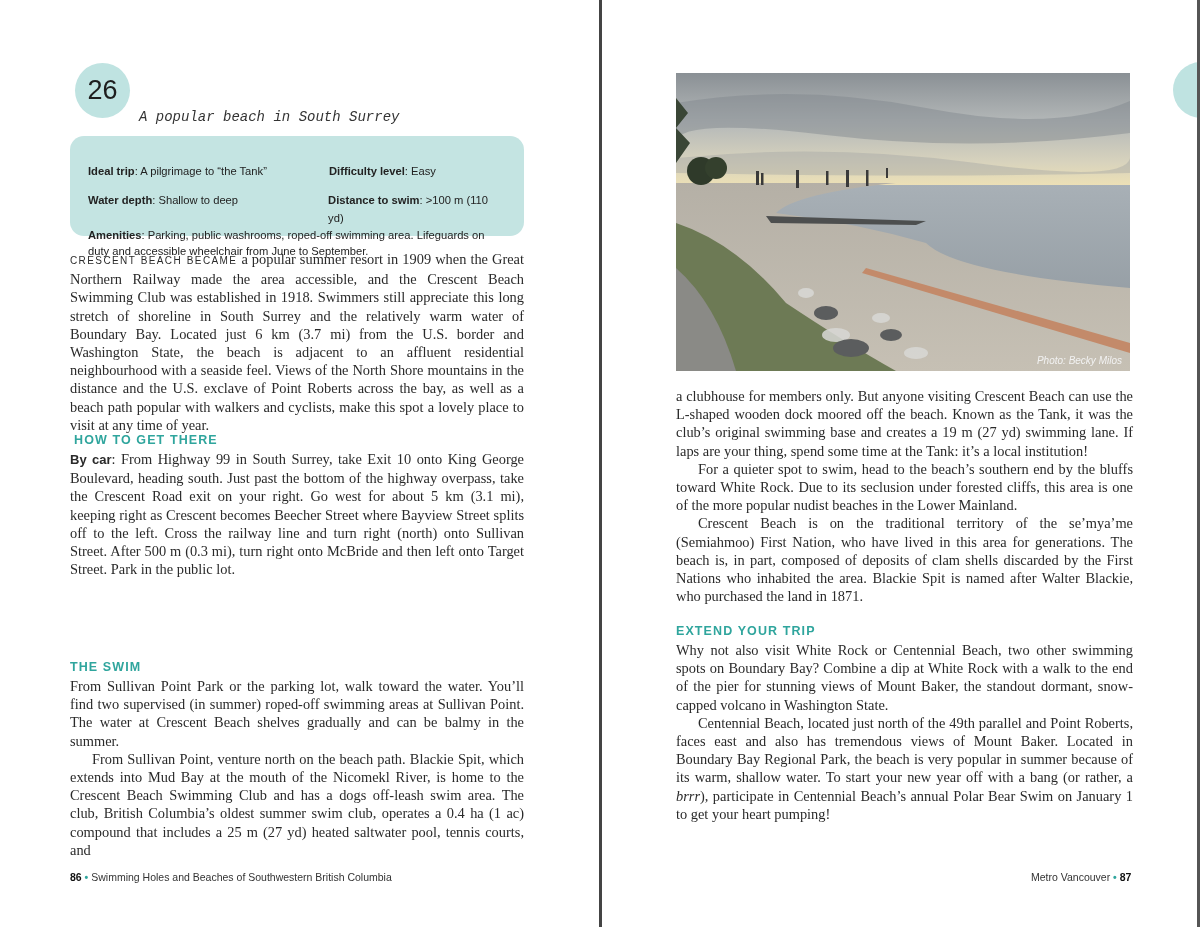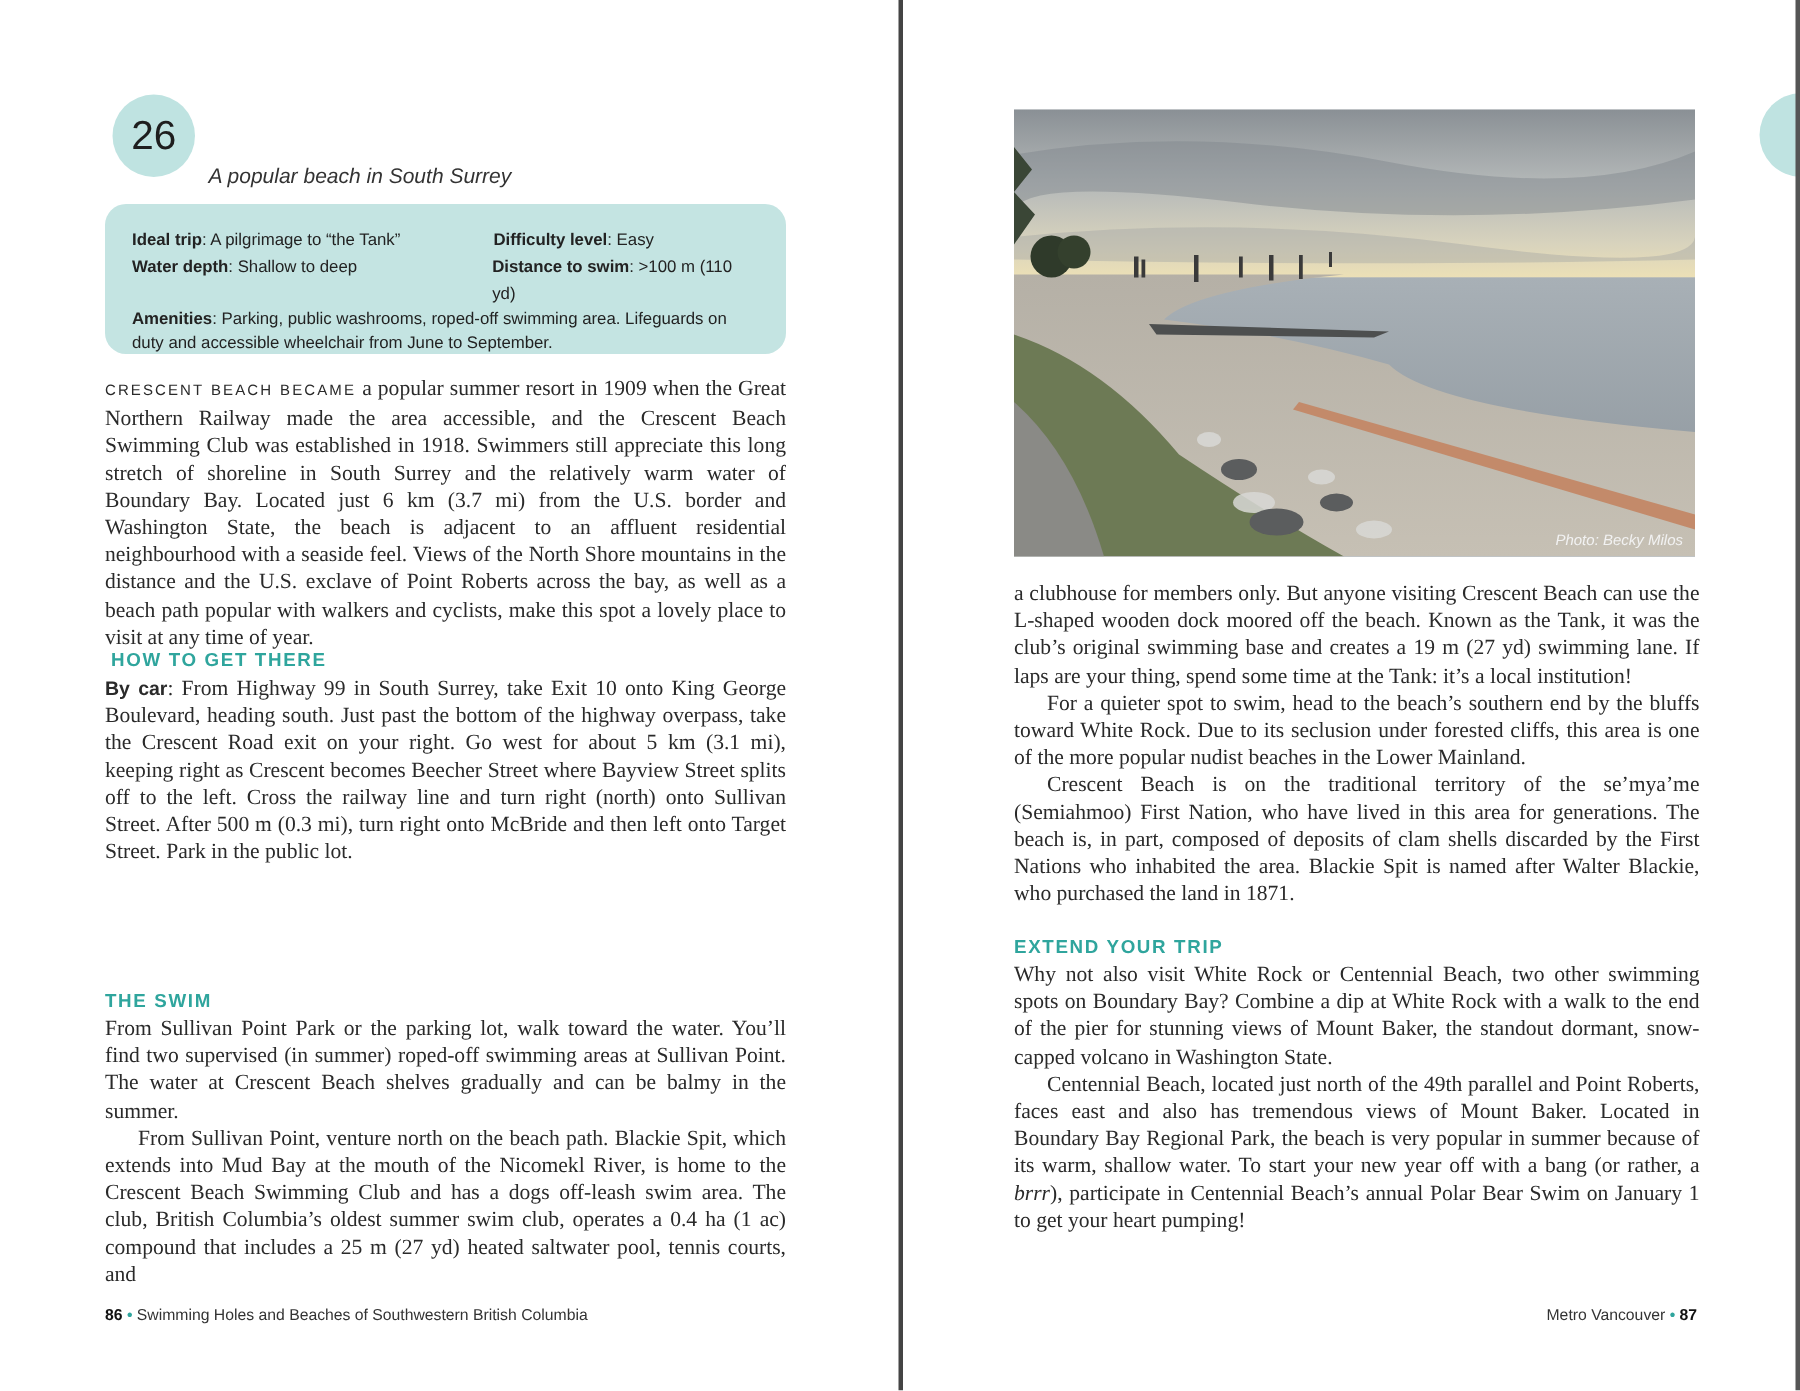--- a/index.html
+++ b/index.html
@@ -20,28 +20,28 @@
     display: flex; align-items: center; justify-content: center;
     font-family: "Liberation Sans", sans-serif; font-size: 27px; color: #1e1e1e; font-weight: 500;
   }
   .title {
     position: absolute; left: 139px; top: 72px; margin: 0;
     font-family: "Liberation Sans", sans-serif; font-weight: bold; font-size: 28px; color: #2fa59d;
     letter-spacing: 0.2px;
   }
   .subtitle {
     position: absolute; left: 139px; top: 109px;
-    font-family: Liberation Sans, sans-serif; font-style: italic; font-size: 14px; color: #333;
+    font-family: Liberation Mono, monospace; font-style: italic; font-size: 14px; color: #333;
   }
   .info-box {
     position: absolute; left: 70px; top: 136px; width: 454px; height: 100px;
     border-radius: 14px; background: #c4e4e2; box-sizing: border-box; padding: 15px 18px 0 18px;
     font-family: "Liberation Sans", sans-serif; font-size: 11.2px; color: #222; line-height: 18px;
   }
-  .info-row { display: flex; }
+  .info-row { display: flex; margin-top: 11px; }
   .info-cell-a { width: 241px; }
   .info-box b { font-weight: bold; }
   .amen { line-height: 15.5px; margin-top: 1px; }
 
   .body-text {
     position: absolute; font-size: 14.4px; line-height: 18.2px; text-align: justify; color: #2a2a2a;
   }
   .body-text p { margin: 0; }
   .body-text p.indent { text-indent: 22px; }
   .smallcaps-lead {

